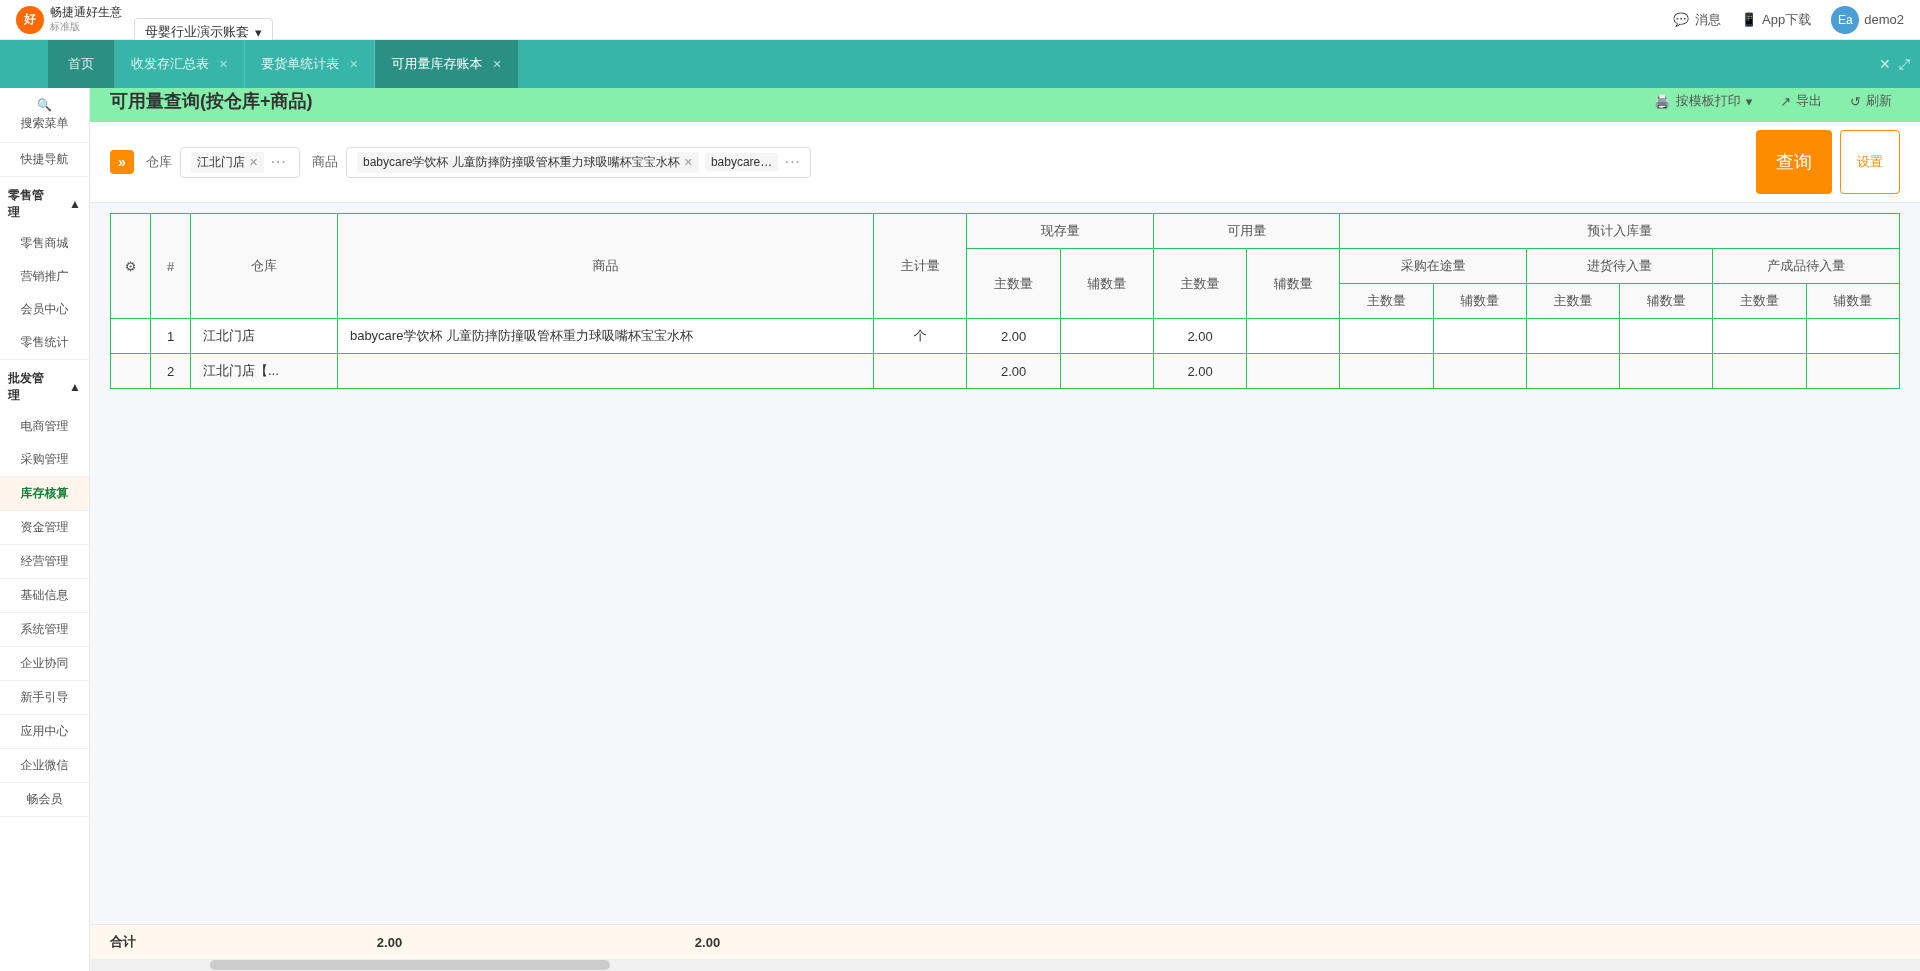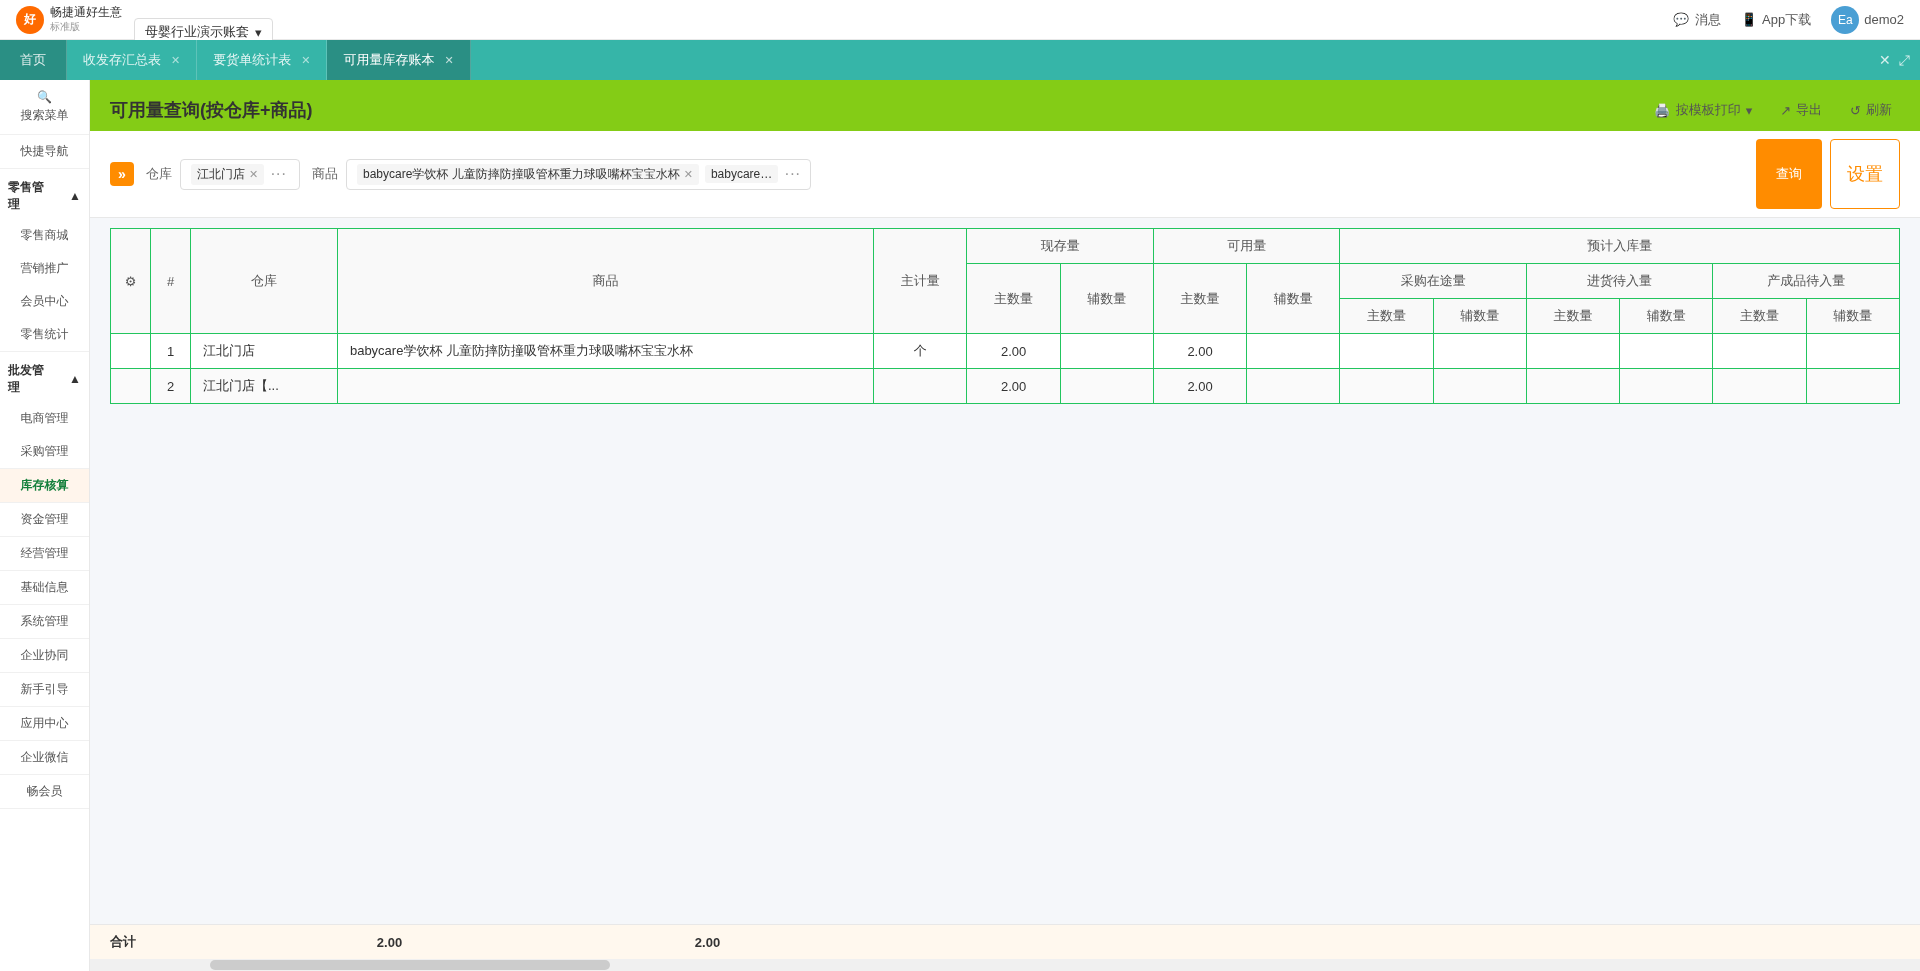--- a/index.html
+++ b/index.html
@@ -80,25 +80,26 @@
       background: #4a9fd4;
       display: flex;
       align-items: center;
       justify-content: center;
       color: white;
       font-size: 12px;
     }
 
     
     .nav-tabs-bar {
-      height: 40px;
+      height: 48px;
       background: #36b5a8;
       display: flex;
       align-items: stretch;
       flex-shrink: 0;
+      padding-left: 48px;
     }
     .nav-tab {
       display: flex;
       align-items: center;
       padding: 0 16px;
       font-size: 13px;
       color: rgba(255,255,255,0.85);
       cursor: pointer;
       gap: 6px;
       border-right: 1px solid rgba(255,255,255,0.2);
@@ -198,25 +199,25 @@
     .content-area {
       flex: 1;
       display: flex;
       flex-direction: column;
       overflow: hidden;
       background: #f5f7fa;
     }
 
     
     .page-header {
-      padding: 17px 20px 8px;
+      padding: 0 20px 8px;
       display: flex;
       align-items: center;
       justify-content: space-between;
-      background: #84cc16;
+      background: #86efac;
     }
     .page-title {
       font-size: 18px;
       font-weight: bold;
       color: #333;
     }
     .page-header-actions {
       display: flex;
       align-items: center;
       gap: 12px;
@@ -299,30 +300,30 @@
       margin-left: auto;
       display: flex;
       gap: 8px;
     }
     .btn-query {
       background: #ff8c00;
       color: white;
       border: none;
       border-radius: 4px;
       padding: 6px 20px;
-      font-size: 13px;
+      font-size: 18px;
       cursor: pointer;
     }
     .btn-settings {
       background: #fff;
       color: #ff8c00;
       border: 1px solid #ff8c00;
       border-radius: 4px;
       padding: 22px 16px;
-      font-size: 18px;
+      font-size: 13px;
       cursor: pointer;
     }
 
     
     .table-wrapper {
       flex: 1;
       overflow-y: auto;
       padding: 0 20px;
       background: #f5f7fa;
     }

